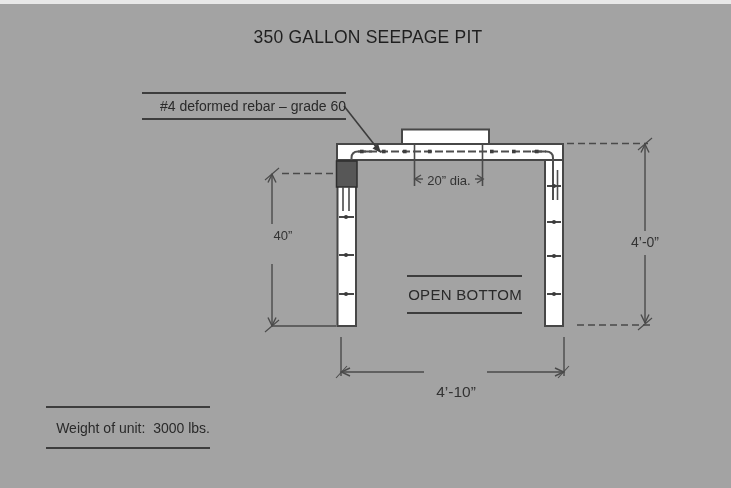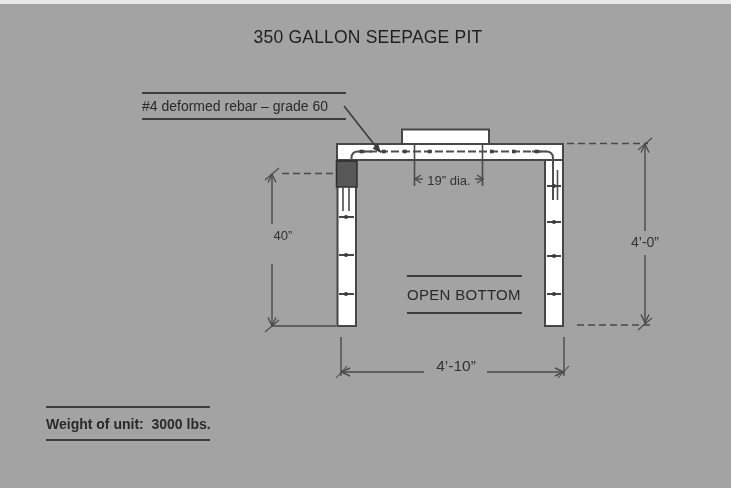--- a/index.html
+++ b/index.html
@@ -14,21 +14,21 @@
   }
   .abs{position:absolute;}
   .ctr{transform:translate(-50%,-50%);white-space:nowrap;}
   .title{
     font-size:17.5px;font-weight:500;letter-spacing:.2px;color:#1f1f1f;
   }
   .note-box{
     box-sizing:border-box;
     border-top:2px solid #3d3d3d;
     border-bottom:2px solid #3d3d3d;
-    display:flex;align-items:center;justify-content:flex-start;
+    display:flex;align-items:center;justify-content:flex-end;
     font-size:14px;color:#2a2a2a;
   }
   .dim-text{font-size:13px;color:#333;}
   .dim-text-md{font-size:14px;color:#333;text-align:center;}
   .dim-text-lg{font-size:15.5px;color:#333;}
   .pre{white-space:pre;}
   svg{position:absolute;left:0;top:0;}
 </style>
 </head>
 <body>
@@ -135,29 +135,29 @@
       <line x1="558" y1="374" x2="569" y2="362" stroke-width="1.1"></line>
     </g>
   </svg>
 
   <div class="abs ctr title" style="left:368px;top:33px;">350 GALLON SEEPAGE PIT</div>
 
   <div class="abs note-box" style="left:142px;top:88px;width:204px;height:28px;">
     <span>#4 deformed rebar – grade 60</span>
   </div>
 
-  <div class="abs ctr dim-text" style="left:449px;top:176px;">19” dia.</div>
+  <div class="abs ctr dim-text" style="left:449px;top:176px;">20” dia.</div>
 
   <div class="abs ctr dim-text" style="left:283px;top:231px;">40”</div>
 
   <div class="abs ctr dim-text-md" style="left:645px;top:238px;">4’-0”</div>
 
   <div class="abs note-box" style="left:407px;top:271px;width:115px;height:39px;font-size:15px;letter-spacing:.3px;">
     <span>OPEN BOTTOM</span>
   </div>
 
-  <div class="abs ctr dim-text-lg" style="left:456px;top:362px;text-align:center;">4’-10”</div>
+  <div class="abs ctr dim-text-lg" style="left:456px;top:388px;text-align:center;">4’-10”</div>
 
-  <div class="abs note-box pre" style="left:46px;top:402px;width:164px;height:35px;font-weight:bold;">
+  <div class="abs note-box pre" style="left:46px;top:402px;width:164px;height:43px;">
     <span class="pre">Weight of unit:  3000 lbs.</span>
   </div>
 
 </div>
 
 </body></html>

